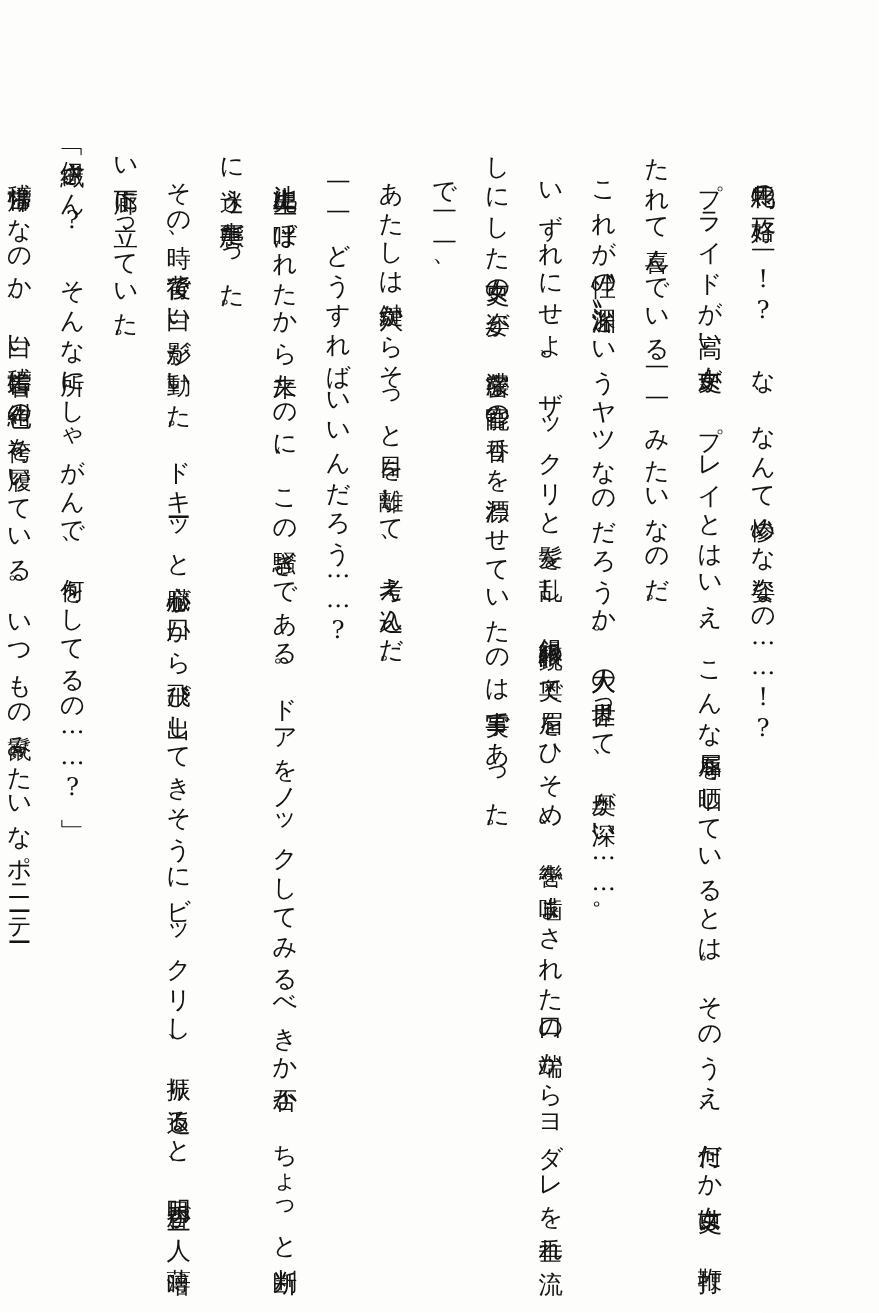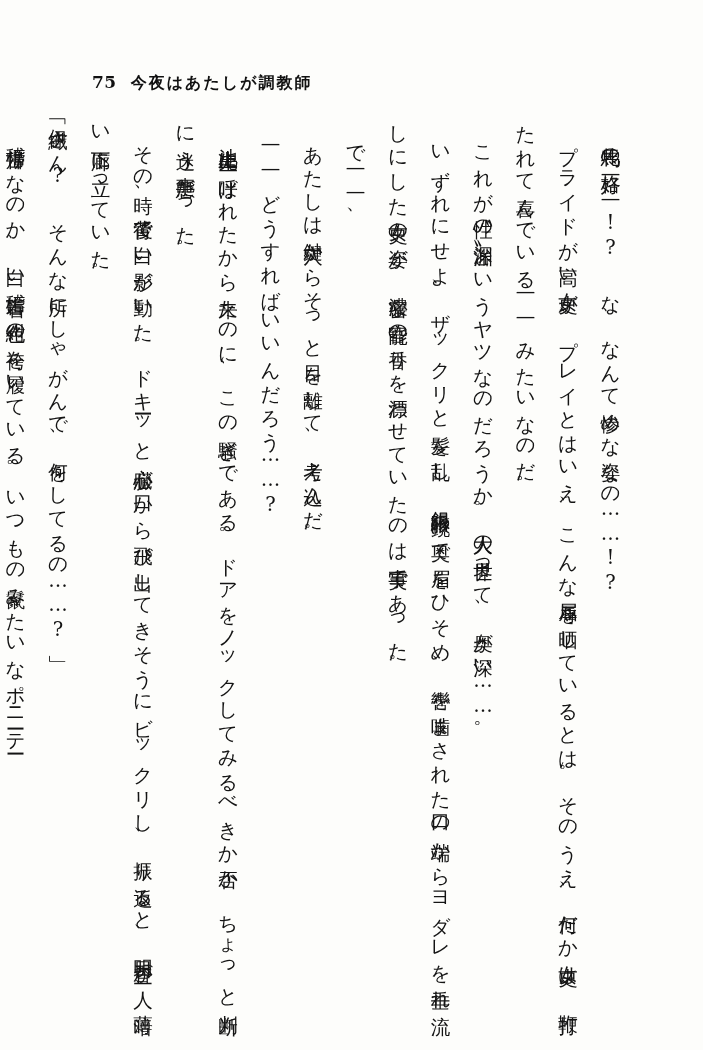--- a/index.html
+++ b/index.html
@@ -64,24 +64,20 @@
   }
   .body-text p.indent {
     text-indent: 1em;
   }
 </style>
 </head>
 <body>
 
 <div class="page">
 
-  <div class="running-head">
-    <span class="page-number">75</span>
-    <span class="chapter-title">今夜はあたしが調教師</span>
-  </div>
 
   <div class="body-text">
     <p class="indent">牝馬の格好——!?　な、なんて惨めな姿なの……!?</p>
     <p class="indent">プライドが高い女史が、プレイとはいえ、こんな屈辱を晒しているとは。そのうえ、何だか女史は、鞭打たれて喜んでいる——みたいなのだ。</p>
     <p class="indent">これが〝性の深淵〟というヤツなのだろうか。大人の世界って、奥が深い……。</p>
     <p class="indent">いずれにせよ、ザックリと髪を乱し、銀縁眼鏡の奥で眉をひそめ、轡を噛まされた口の端からヨダレを垂れ流しにした女史の姿が、濃密な官能の香りを漂わせていたのは事実であった。</p>
     <p class="indent">で——、</p>
     <p class="indent">あたしは鍵穴からそっと目を離して、考え込んだ。</p>
     <p class="indent">——どうすればいいんだろう……?</p>
     <p class="indent">池上先生に呼ばれたから来たのに、この騒ぎである。ドアをノックしてみるべきか否か、ちょっと判断に迷う事態だった。</p>

